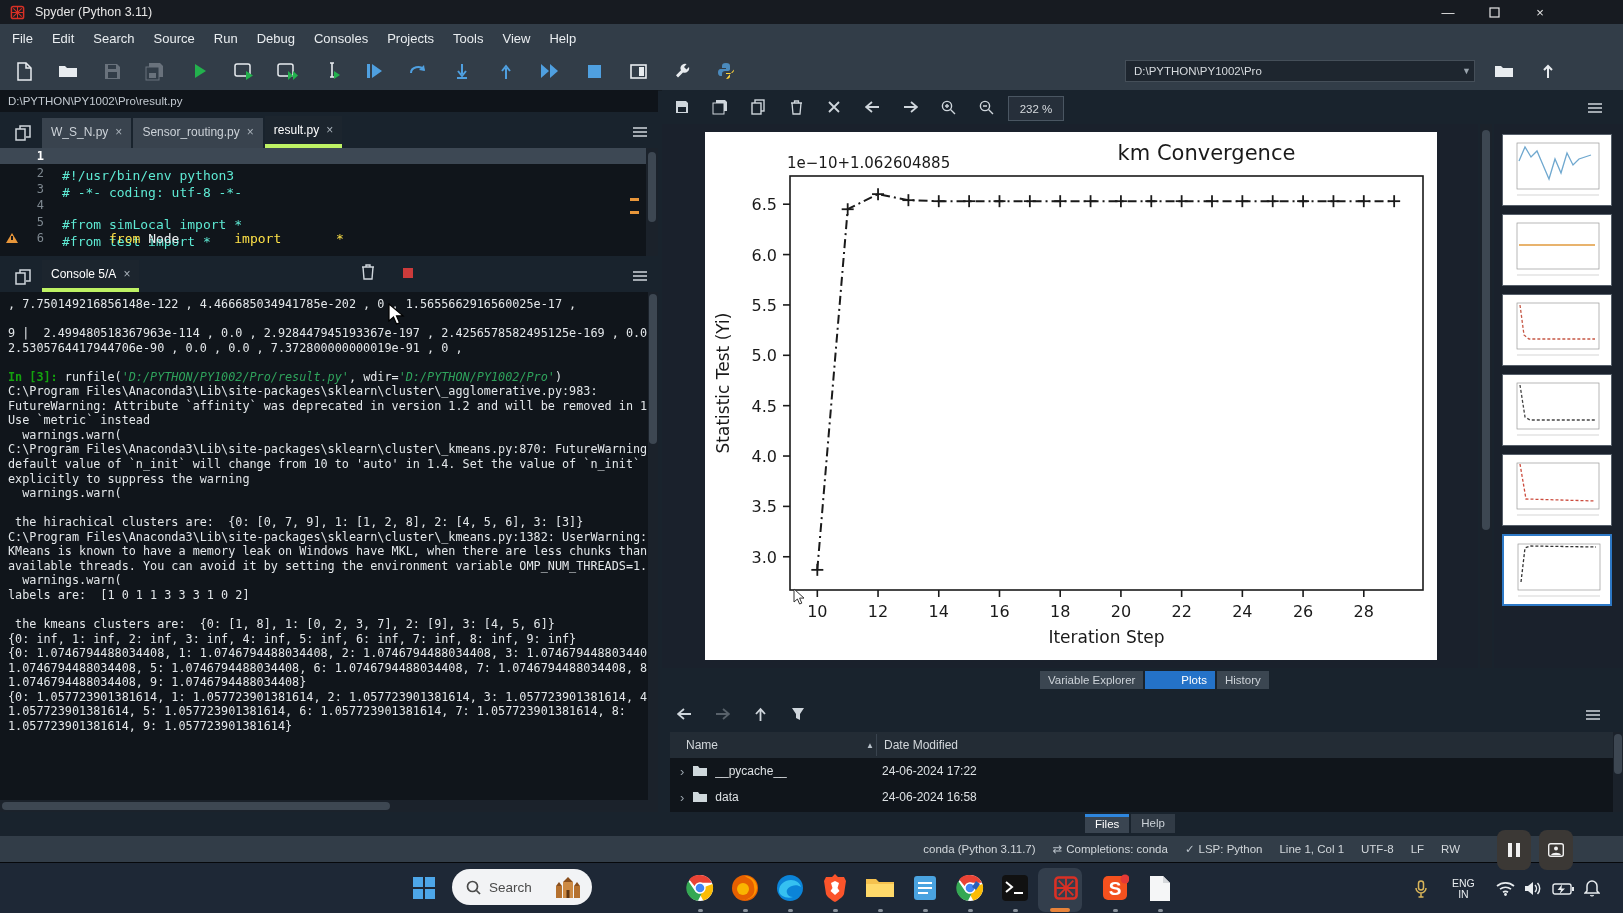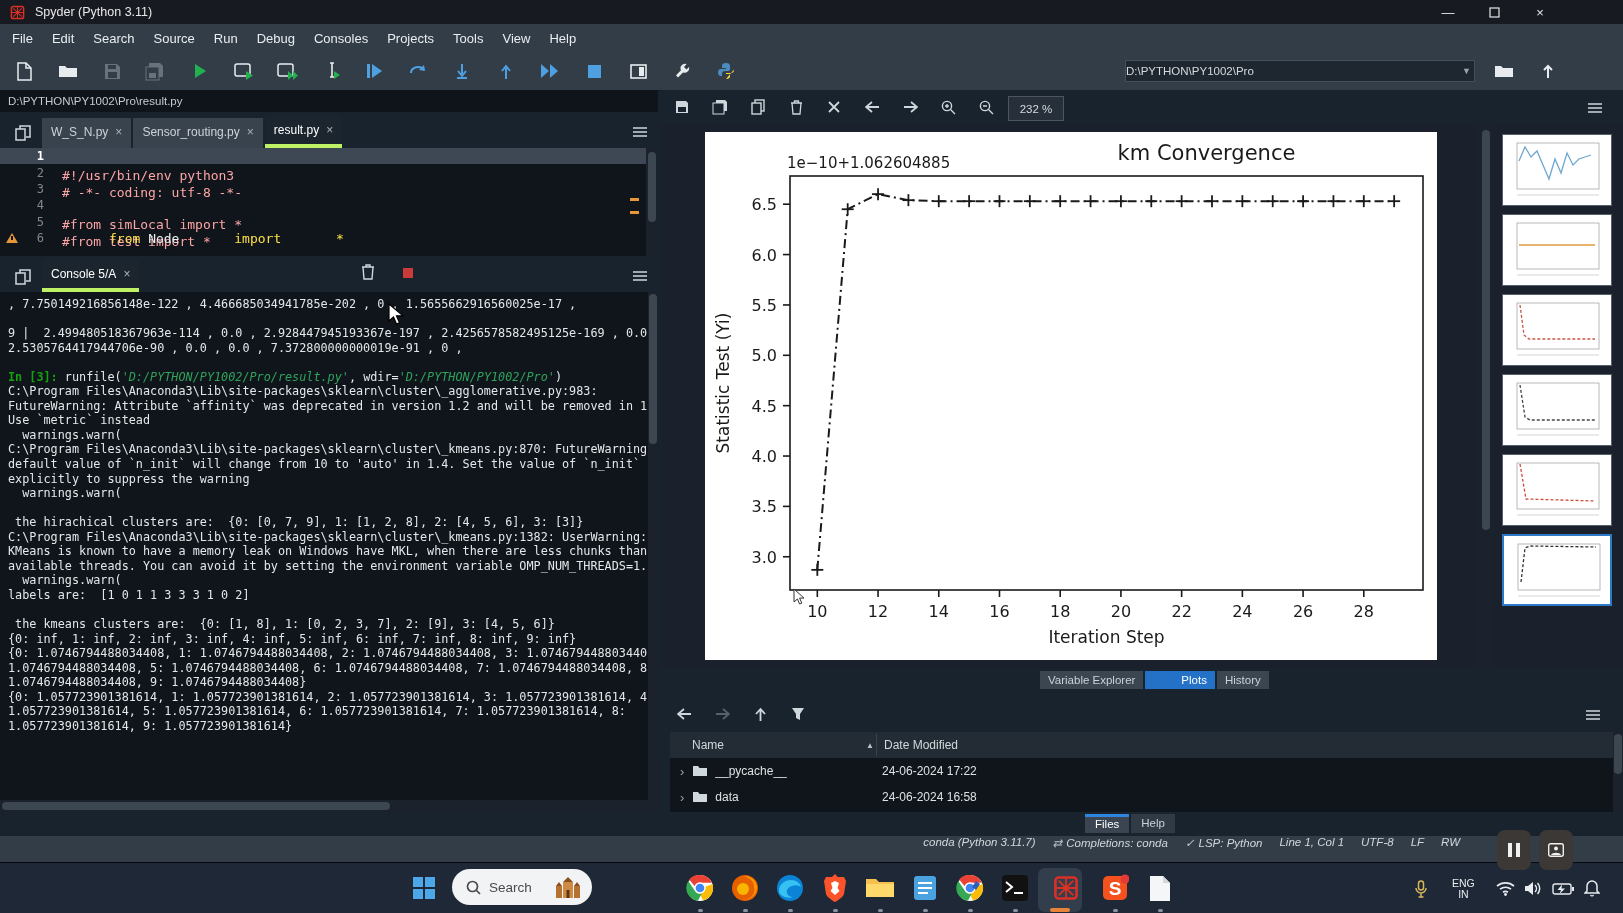--- a/index.html
+++ b/index.html
@@ -15,40 +15,40 @@
   .winbtn{width:46px;height:24px;display:flex;align-items:center;justify-content:center;color:#e8e8e8;font-size:13px;}
   
   .menubar{position:absolute;left:0;top:24px;width:1623px;height:28px;background:#323d48;
     display:flex;align-items:center;gap:19px;padding-left:12px;box-sizing:border-box;font-size:13px;color:#e9edf0;}
   .menu-item{cursor:default;}
   
   .toolbar{position:absolute;left:0;top:52px;width:1623px;height:38px;background:#323d48;border-bottom:1px solid #141b22;}
   .tbi{position:absolute;top:5px;width:28px;height:28px;display:flex;align-items:center;justify-content:center;}
   .dim{opacity:.35;}
   .workdir{position:absolute;left:1125px;top:8px;width:350px;height:22px;background:#1e262f;border:1px solid #454f59;
-    font-size:11.5px;color:#d6dade;display:flex;align-items:center;box-sizing:border-box;}
+    font-size:11.5px;color:#d6dade;display:flex;align-items:center;padding-left:8px;box-sizing:border-box;}
   .workdir .dd{position:absolute;right:3px;color:#9aa4ad;font-size:9px;}
   
   .pathbar{position:absolute;left:0;top:90px;width:658px;height:22px;background:#0f141a;
     font-size:11.5px;color:#c3cad1;display:flex;align-items:center;padding-left:8px;box-sizing:border-box;}
   .tabrow{position:absolute;background:#19232d;display:flex;align-items:flex-end;}
   .tab{height:28px;display:flex;align-items:center;gap:7px;padding:0 9px;background:#39434e;
     font-size:12px;color:#ccd2d8;margin-right:2px;border-bottom:2px solid transparent;}
   .tab .x{color:#aab3bb;font-size:12px;}
   .tab.active{background:#1c252e;color:#fff;border-bottom:4px solid #bef264;}
   .paneicon{width:26px;height:26px;display:flex;align-items:center;justify-content:center;margin:0 6px 2px 10px;}
   .hamb{margin-left:auto;margin-right:10px;margin-bottom:6px;}
   
   .code{position:absolute;left:0;top:148px;width:658px;height:108px;background:#10151b;
     font-family:"DejaVu Sans Mono",monospace;font-size:13px;overflow:hidden;}
   .code-line{height:16.4px;display:flex;white-space:pre;align-items:center;}
   .code-line .ln{width:44px;text-align:right;padding-right:18px;color:#7e8890;flex:none;font-size:12px;}
   .code-line.current{background:#3d4854;}
   .code-line.current .ln{color:#fff;font-weight:bold;}
-  .c-comment{color:#fca5a5;margin-top:39px;}
+  .c-comment{color:#5eead4;margin-top:39px;}
   .c-plain{color:#eceff2;}
   .c-kw{color:#fde047;margin-left:47px;}
   .warn-tri{position:absolute;left:6px;width:0;height:0;border-left:6px solid transparent;
     border-right:6px solid transparent;border-bottom:10px solid #e8963a;}
   .warn-tri:after{content:"";position:absolute;left:-1px;top:3px;width:2px;height:4px;background:#10151b;}
   .vscroll{position:absolute;background:#1b222b;}
   .vthumb{position:absolute;background:#3d4752;border-radius:4px;}
   .omark{position:absolute;width:9px;height:3px;background:#e8963a;}
   
   .console{position:absolute;left:0;top:292px;width:648px;height:508px;background:#10151b;
@@ -78,21 +78,21 @@
   .files-toolbar{position:absolute;left:662px;top:698px;width:961px;height:32px;background:#19232d;}
   .files-head{position:absolute;left:670px;top:732px;width:945px;height:26px;background:#232c35;
     font-size:12px;color:#d2d7db;display:flex;align-items:center;}
   .files-rows{position:absolute;left:670px;top:758px;width:945px;height:54px;background:#10151b;overflow:hidden;font-size:12px;}
   .frow{height:26px;display:flex;align-items:center;position:relative;color:#dde1e4;}
   .frow .date{position:absolute;left:212px;}
   .chev{color:#9aa4ad;margin:0 8px 0 10px;font-size:13px;}
   
   .statusbar{position:absolute;left:0;top:836px;width:1623px;height:26px;background:#323d48;
     font-size:11.5px;color:#d2d7db;}
-  .statusitems{position:absolute;right:163px;top:0;height:26px;display:flex;align-items:flex-start;gap:17px;font-style:italic;}
+  .statusitems{position:absolute;right:163px;top:0;height:26px;display:flex;align-items:center;gap:17px;}
   .sicon{color:#b9c2ca;margin-right:4px;}
   .overlay-btn{position:absolute;width:34px;height:40px;background:#3b3835;border-radius:8px;
     display:flex;align-items:center;justify-content:center;z-index:30;}
   
   .taskbar{position:absolute;left:0;top:862px;width:1623px;height:51px;background:#1e2836;border-top:1px solid #06080b;}
   .tb-item{position:absolute;top:6px;width:38px;height:38px;display:flex;align-items:center;justify-content:center;}
   .tb-dot{position:absolute;top:46px;width:5px;height:3px;border-radius:2px;background:#8a929c;}
   .search-pill{position:absolute;left:452px;top:6px;width:140px;height:36px;background:#f2f3f5;border-radius:18px;
     display:flex;align-items:center;font-size:13.5px;color:#4a4a4a;}
   .spy-ct{position:absolute;left:1038px;top:5px;width:44px;height:44px;background:#333e4c;border-radius:7px;
@@ -570,21 +570,21 @@
     <div class="tbi" style="left:122px;top:2px">
         <svg width="14" height="14">
           <path d="M1 1h12L9 7v6l-4-2V7z" fill="#cfd6dc"></path>
         </svg>
       </div>
     <span class="hamb abs" style="right:12px;top:9px;"><svg width="16" height="12">
           <path d="M1 2h14M1 6h14M1 10h14" stroke="#cfd6dc" stroke-width="1.7"></path>
         </svg></span>
   </div>
   <div class="files-head">
-    <span style="margin-left:22px;">Name</span>
+    <span style="margin-left:16px;">Name</span>
     <span style="position:absolute;left:196px;font-size:8px;color:#b9c2ca;">▲</span>
     <span style="position:absolute;left:206px;top:2px;bottom:2px;width:1px;background:#39434e;"></span>
     <span style="position:absolute;left:214px;">Date Modified</span>
   </div>
   <div class="files-rows" id="fileRows">
       <div class="frow">
         <span class="chev">›</span>
         <span><svg width="16" height="13" style="vertical-align:-2px">
             <path d="M1 2h5l1.5 2H15v8H1z" fill="#cfd8dc"></path>
           </svg></span>

